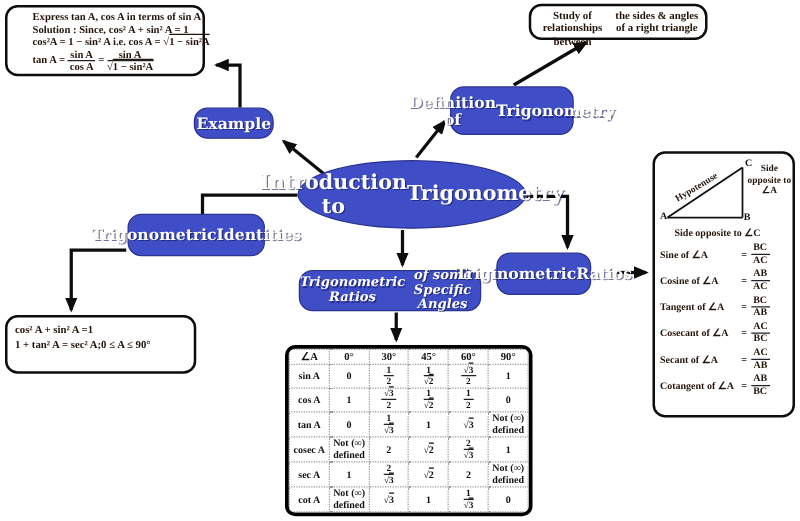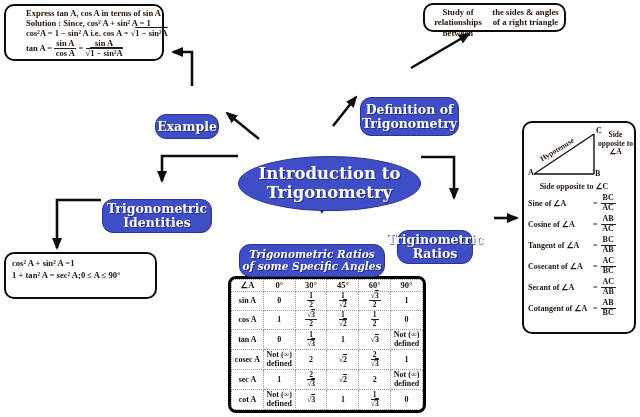--- a/index.html
+++ b/index.html
@@ -5,23 +5,23 @@
   html,body{margin:0;padding:0;background:#fff;}
   #canvas{position:relative;width:640px;height:417px;background:#fff;overflow:hidden;
           font-family:"Liberation Serif",serif;}
   
   #connectors{position:absolute;left:0;top:0;z-index:0;}
   #connectors line,#connectors polyline{stroke:var(--connector,#0d0d0d);stroke-width:2.6;fill:none;}
   
   .node{position:absolute;z-index:2;background:var(--node-fill,#3f4ec7);
         border:1.5px solid var(--node-border,#2c3390);border-radius:11px;
         color:var(--node-text,#fffef6);font-family:"DejaVu Serif",serif;font-weight:bold;
-        display:flex;flex-direction:column;justify-content:center;align-items:center;
+        display:flex;flex-direction:row;justify-content:center;align-items:center;
         text-align:center;line-height:1.12;box-sizing:border-box;
-        text-shadow:1px 1px 0 rgba(18,24,90,.6);margin-top:28px;}
+        text-shadow:1px 1px 0 rgba(18,24,90,.6);}
   .ellipse{border-radius:50%;}
   
   .callout{position:absolute;z-index:1;background:#fff;
            border:2.5px solid var(--box-border,#0d0d0d);border-radius:10px;
            box-sizing:border-box;color:#241309;font-weight:bold;}
   .fline{white-space:nowrap;}
   
   .frac{display:inline-block;vertical-align:middle;text-align:center;}
   .frac .num{display:block;border-bottom:1px solid #222;padding:0 2px;line-height:1.08;}
   .frac .den{display:block;line-height:1.08;}

